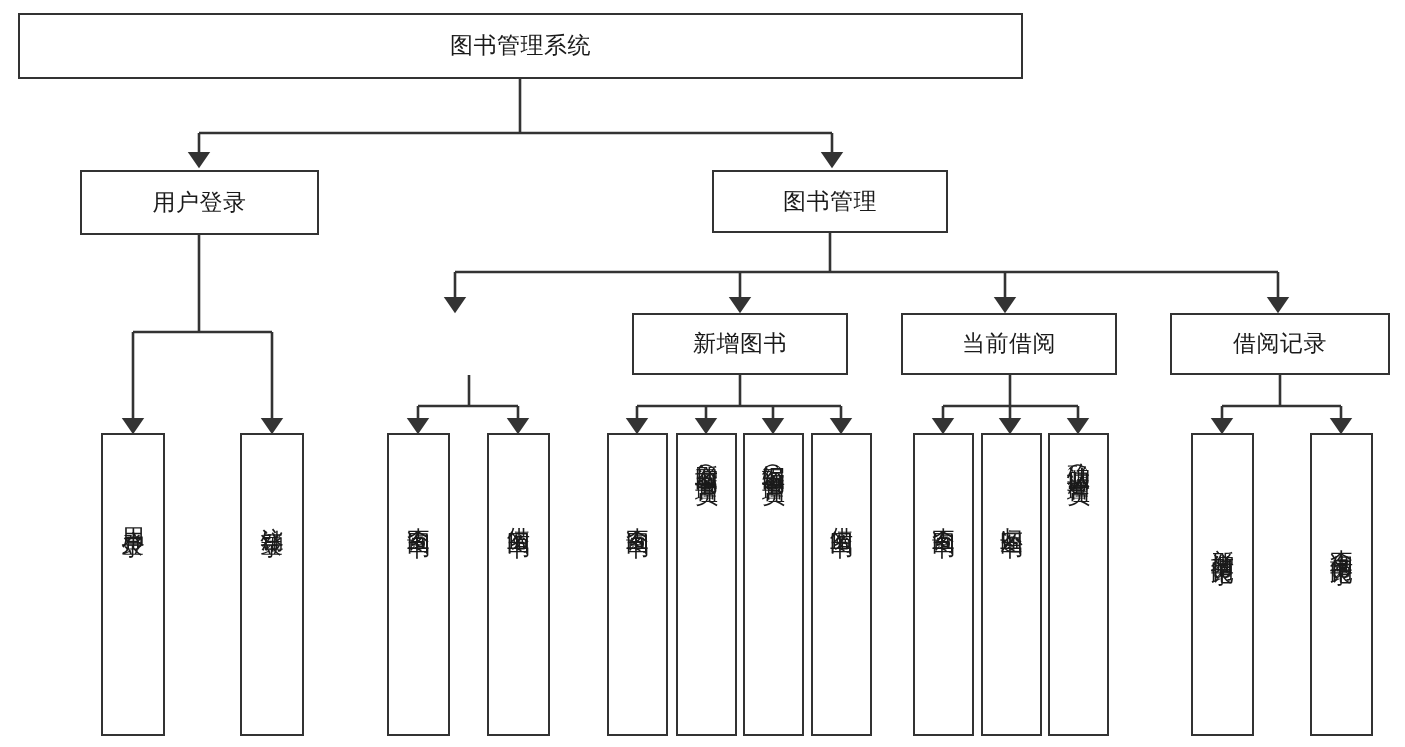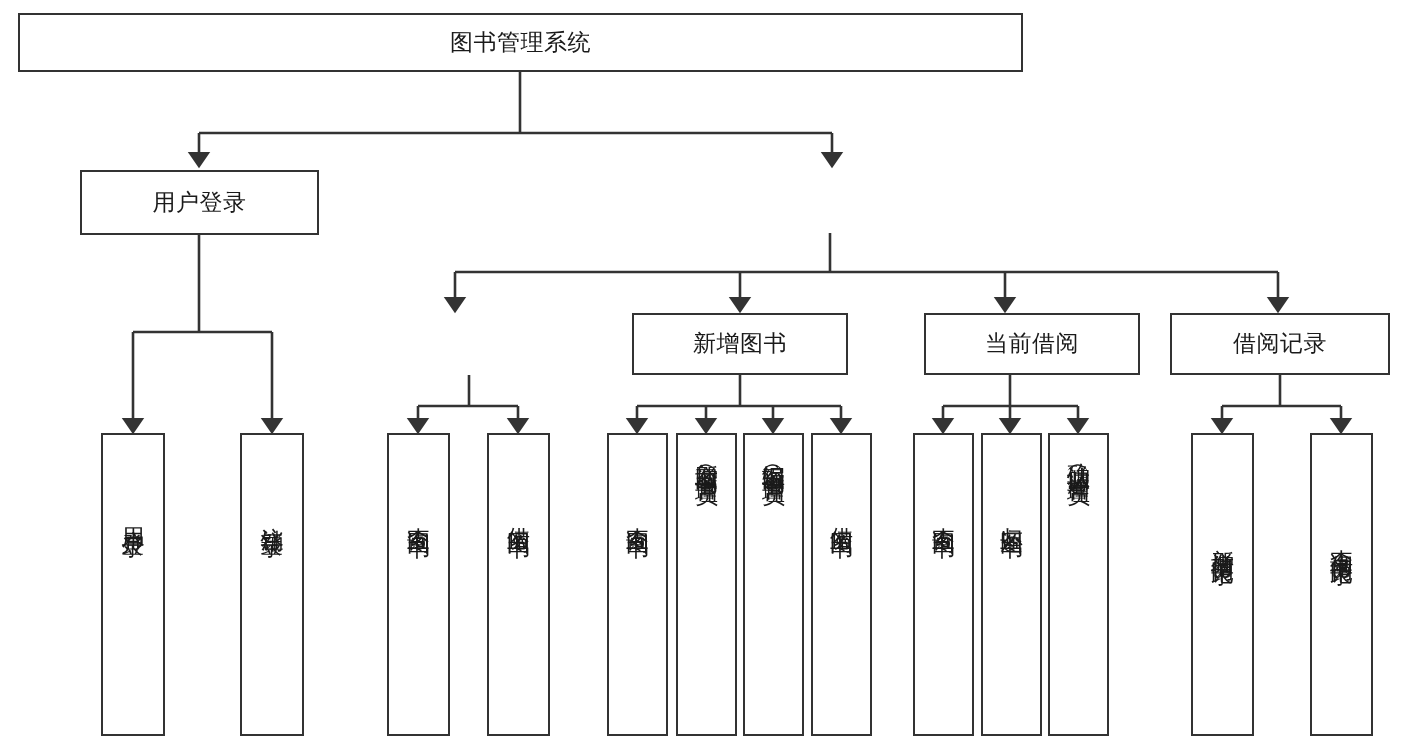--- a/index.html
+++ b/index.html
@@ -131,35 +131,38 @@
       <path d="M1010,406 L1010,426" marker-end="url(#arrow)"></path>
       <path d="M1078,406 L1078,426" marker-end="url(#arrow)"></path>
 
       <path d="M1280,375 L1280,406"></path>
       <path d="M1222,406 L1341,406"></path>
       <path d="M1222,406 L1222,426" marker-end="url(#arrow)"></path>
       <path d="M1341,406 L1341,426" marker-end="url(#arrow)"></path>
     </g>
   </svg>
 
-  <div class="node h-node root" style="left:18px; top:13px; width:1005px; height:59px;">
+  <div class="node h-node root" style="left:18px; top:13px; width:1005px; height:66px;">
     <span class="lbl">图书管理系统</span>
   </div>
 
   <div class="node h-node" style="left:80px; top:170px; width:239px; height:65px;">
     <span class="lbl">用户登录</span>
   </div>
 
+  <div class="node h-node" style="left:712px; top:170px; width:236px; height:63px;">
+    <span class="lbl">图书管理</span>
+  </div>
 
 
   <div class="node h-node" style="left:632px; top:313px; width:216px; height:62px;">
     <span class="lbl">新增图书</span>
   </div>
 
-  <div class="node h-node" style="left:901px; top:313px; width:216px; height:62px;margin-left:23px;">
+  <div class="node h-node" style="left:901px; top:313px; width:216px; height:62px;">
     <span class="lbl">当前借阅</span>
   </div>
 
   <div class="node h-node" style="left:1170px; top:313px; width:220px; height:62px;">
     <span class="lbl">借阅记录</span>
   </div>
 
   <div class="node v-node mid-text" style="left:101px; top:433px; width:64px; height:303px;">
     <span class="lbl">用户登录</span>
   </div>

